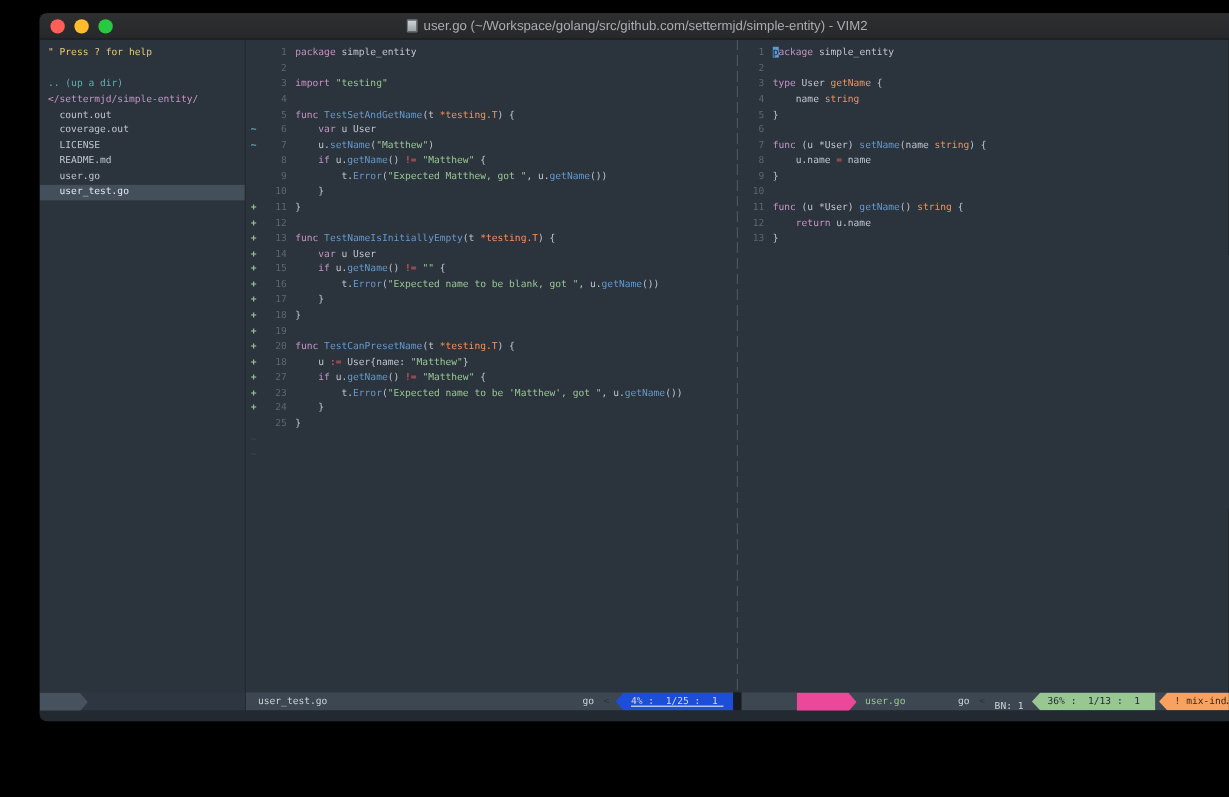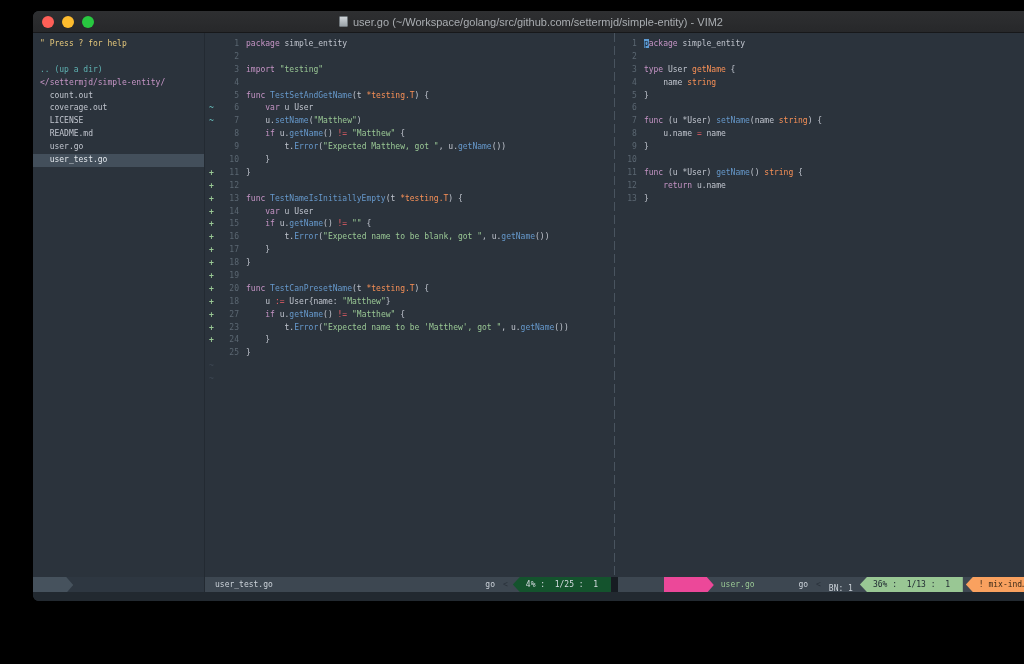--- a/index.html
+++ b/index.html
@@ -80,21 +80,21 @@
   .statusline { flex:0 0 15px; height:15px; background:#3d4751;
     display:flex; align-items:stretch; font-size:8px; line-height:15px;
     color:#ccd3da; white-space:pre; overflow:hidden; }
   .tree-status { background:#2e3741; }
   .pl-seg { display:inline-block; }
   .pl-right { clip-path:polygon(0 0, calc(100% - 7px) 0, 100% 50%, calc(100% - 7px) 100%, 0 100%);
     padding:16px 13px 0 8px; }
   .pl-left { clip-path:polygon(7px 0, 100% 0, 100% 100%, 7px 100%, 0 50%);
     padding:0 8px 0 13px; margin-left:3px; }
   .nerd-seg { background:#46525d; color:#ccd3da; }
-  .seg-gray { background:#14532d; color:#d7dde3; }
+  .seg-gray { background:#1d4ed8; color:#d7dde3;text-decoration:underline; }
   .seg-mode { background:#ec4899; color:#222b33; font-weight:bold;margin-left:46px; }
   .seg-green { background:#99c794; color:#222b33; }
   .seg-warn { background:#f9a15f; color:#3a2a18; padding-right:2px; }
   .st-file { padding-left:10px; }
   .st-file.active { color:#99c794; padding-left:7px; }
   .st-right { margin-left:auto; display:flex; align-items:stretch;justify-content:space-between; }
   .st-ft { padding:0 6px; }
   .st-bn { padding:4px 4px 0 6px; }
   .thin-sep { color:#2a323b; padding:0 2px; }
 

